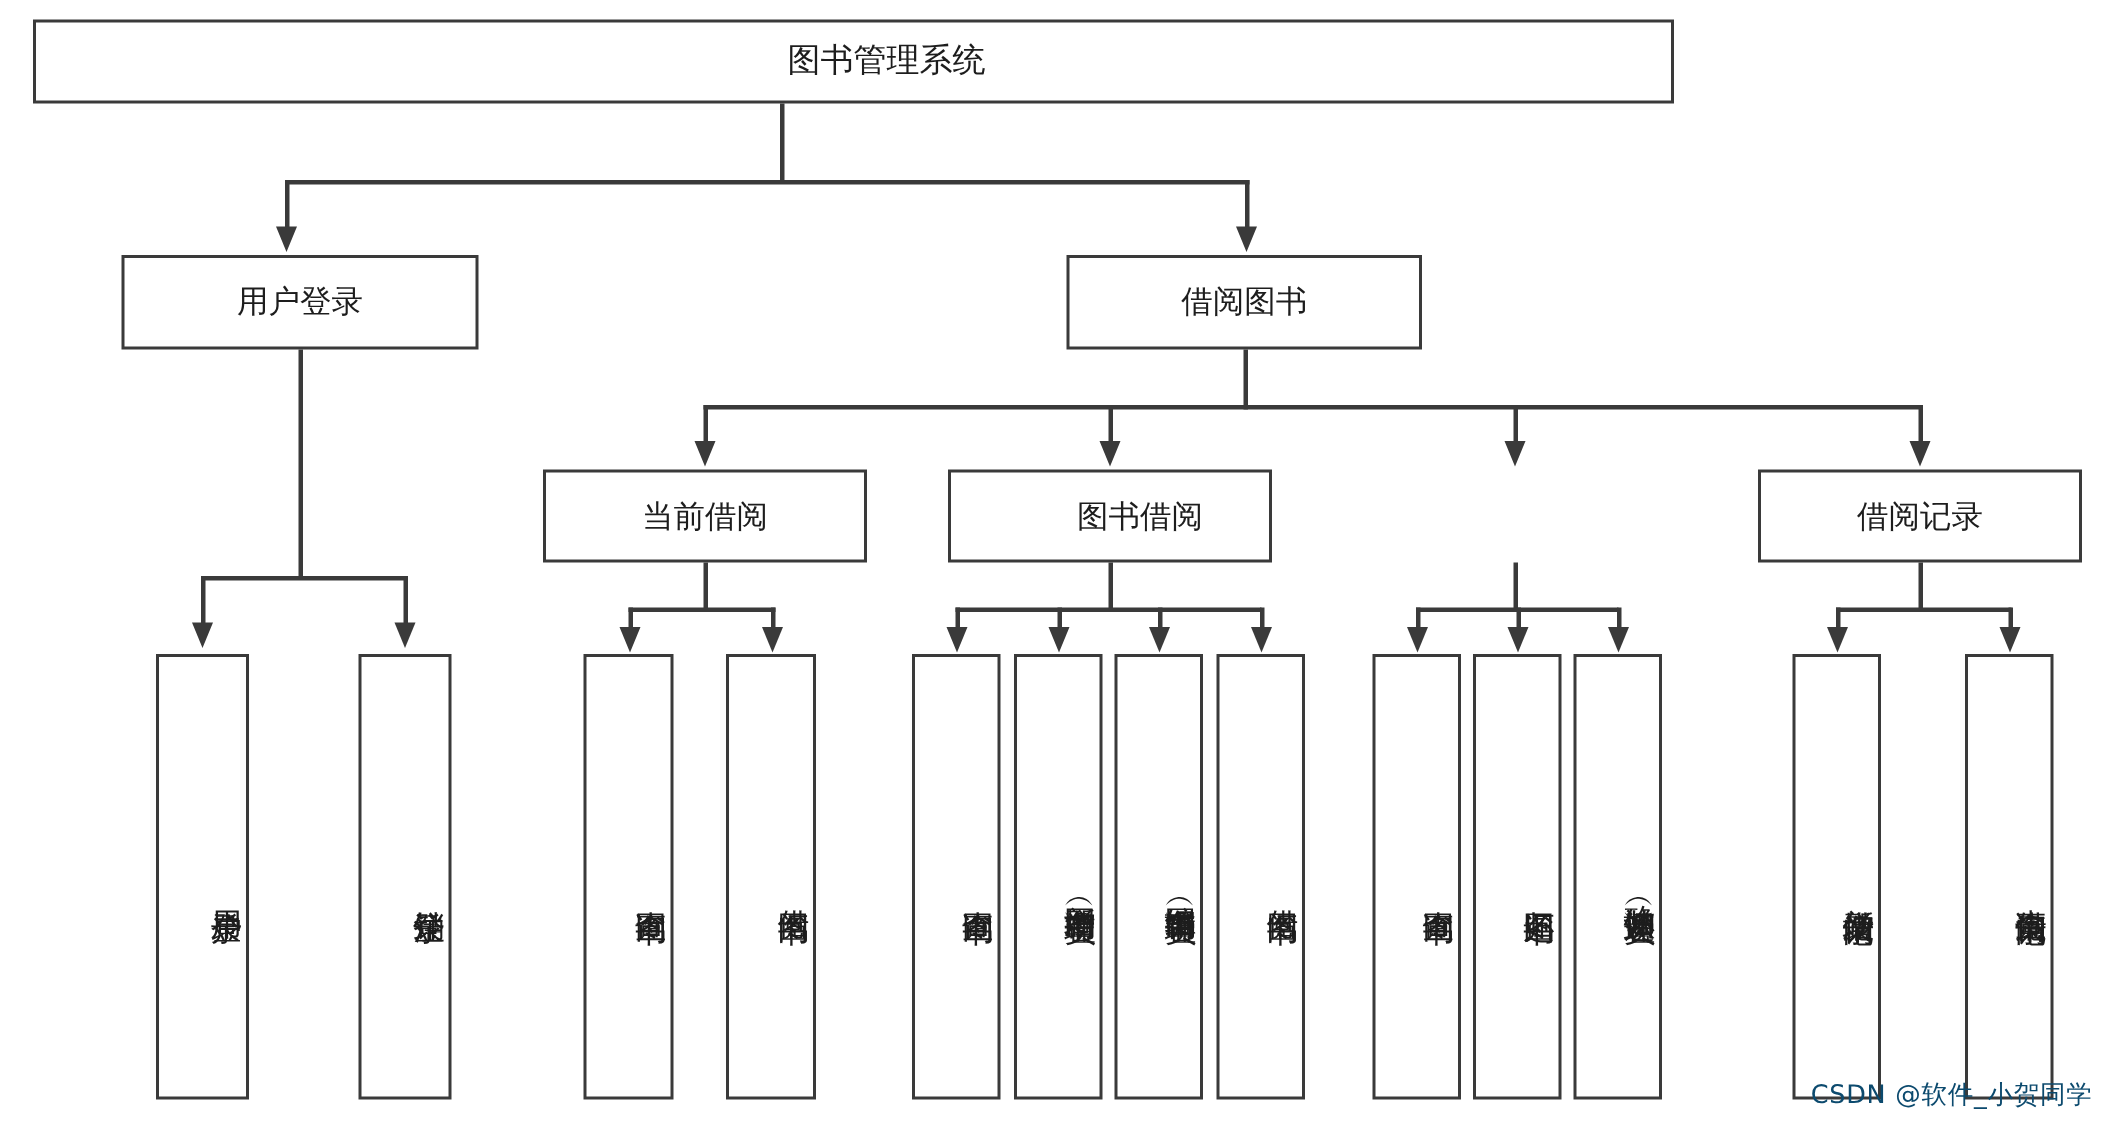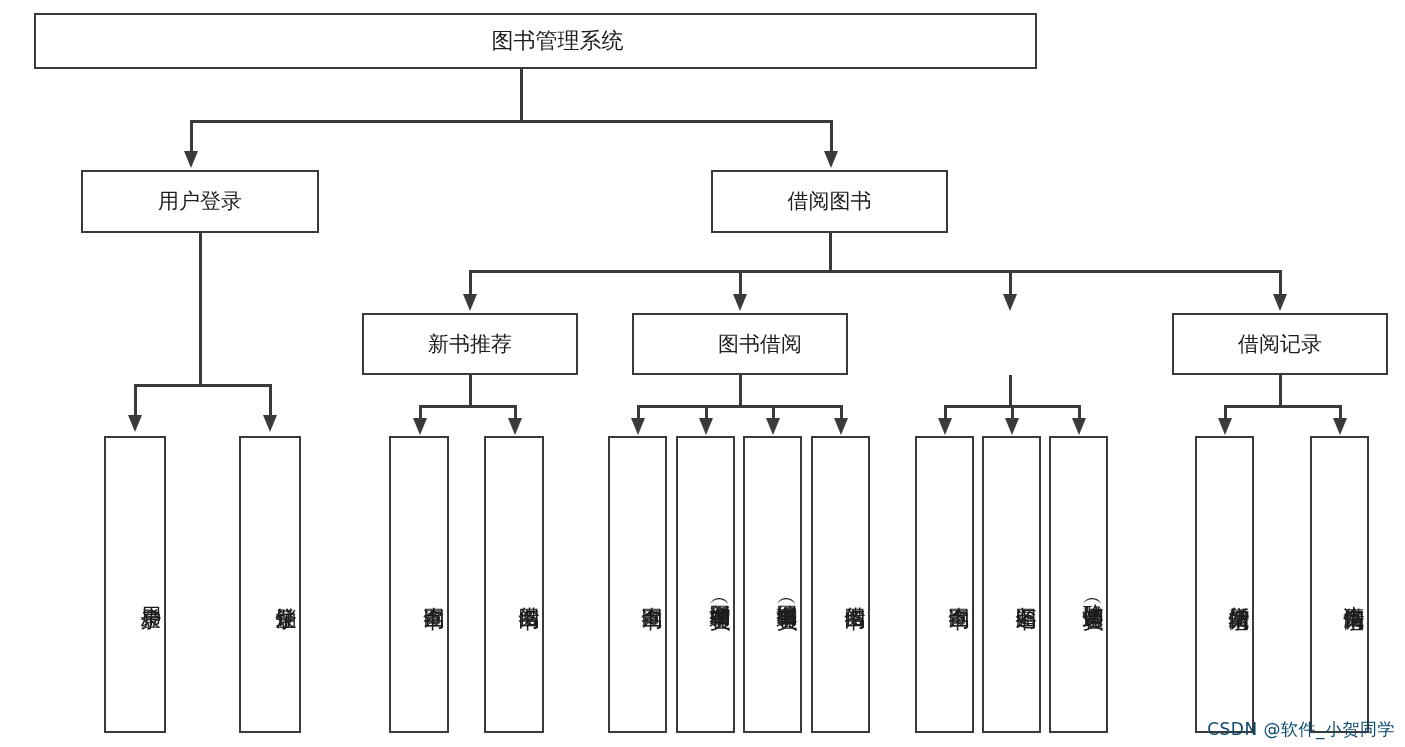--- a/index.html
+++ b/index.html
@@ -68,21 +68,21 @@
     letter-spacing: 0.5px;
     white-space: nowrap;
     pointer-events: none;
   }
 </style>
 </head>
 <body>
 
 <div id="canvas">
 
-  <div class="node h" id="root-node" style="left:34px; top:13px; width:1003px; height:56px;padding-left:44px;">图书管理系统</div>
+  <div class="node h" id="root-node" style="left:22px; top:13px; width:1094px; height:56px;padding-left:44px;">图书管理系统</div>
 
   <div class="edge vline" style="left:520px; top:69px; height:51px;"></div>
 
   <div class="edge hline" style="left:190px; top:120px; width:643px;"></div>
 
   <div class="edge vline" style="left:190px; top:120px; height:33px;"></div>
   <div class="arrow" style="left:184px; top:151px;"></div>
   <div class="edge vline" style="left:830px; top:120px; height:33px;"></div>
   <div class="arrow" style="left:824px; top:151px;"></div>
 
@@ -103,21 +103,21 @@
   <div class="edge hline" style="left:469px; top:270px; width:812px;"></div>
   <div class="edge vline" style="left:469px; top:270px; height:26px;"></div>
   <div class="arrow" style="left:463px; top:294px;"></div>
   <div class="edge vline" style="left:739px; top:270px; height:26px;"></div>
   <div class="arrow" style="left:733px; top:294px;"></div>
   <div class="edge vline" style="left:1009px; top:270px; height:26px;"></div>
   <div class="arrow" style="left:1003px; top:294px;"></div>
   <div class="edge vline" style="left:1279px; top:270px; height:26px;"></div>
   <div class="arrow" style="left:1273px; top:294px;"></div>
 
-  <div class="node h" style="left:362px; top:313px; width:216px; height:62px;">新书推荐</div>
+  <div class="node h" style="left:362px; top:313px; width:216px; height:62px;">当前借阅</div>
   <div class="node h" style="left:632px; top:313px; width:216px; height:62px;padding-left:40px;">图书借阅</div>
   <div class="node h" style="left:1172px; top:313px; width:216px; height:62px;">借阅记录</div>
 
   <div class="edge vline" style="left:469px; top:375px; height:32px;"></div>
   <div class="edge hline" style="left:419px; top:405px; width:98px;"></div>
   <div class="edge vline" style="left:419px; top:405px; height:16px;"></div>
   <div class="arrow" style="left:413px; top:418px;"></div>
   <div class="edge vline" style="left:514px; top:405px; height:16px;"></div>
   <div class="arrow" style="left:508px; top:418px;"></div>
 

